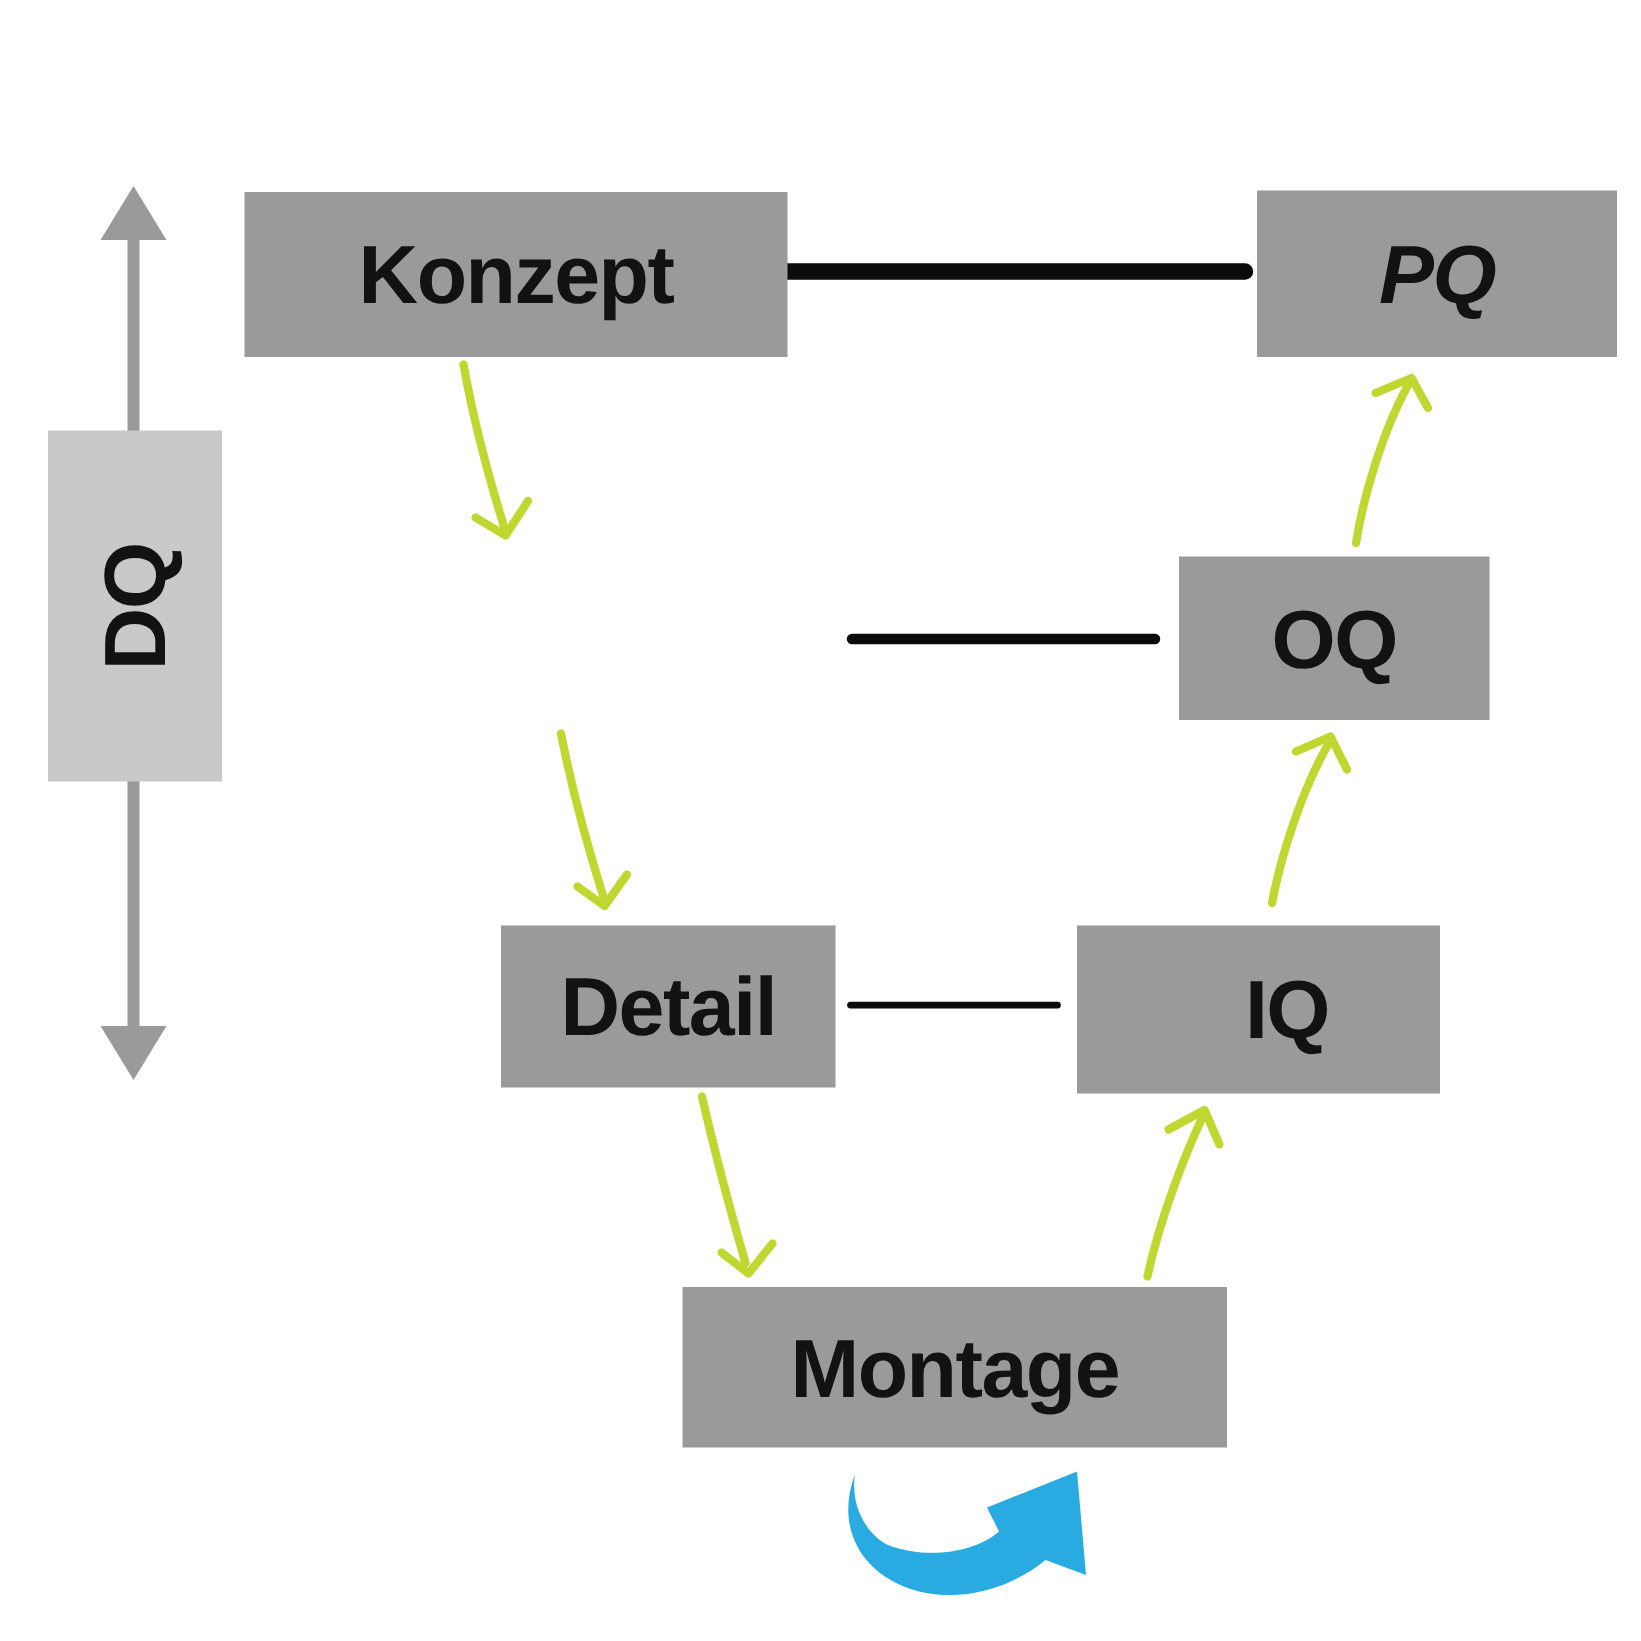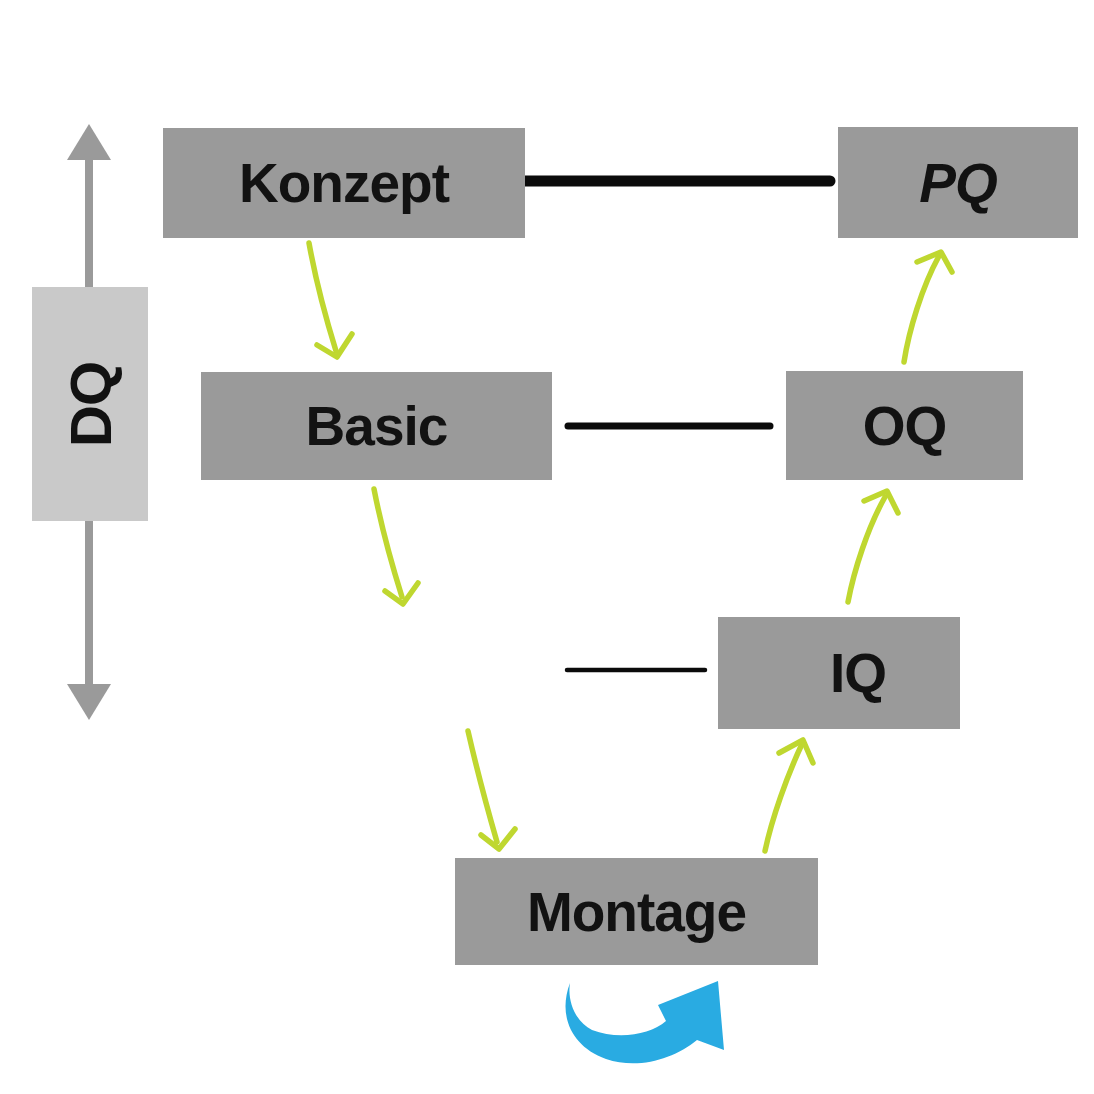--- a/index.html
+++ b/index.html
@@ -101,28 +101,28 @@
   </svg>
 
   <div class="node" style="left:143px; top:128px; width:362px; height:110px;margin-left:20px;">
     <span>Konzept</span>
   </div>
 
   <div class="node" style="left:838px; top:127px; width:240px; height:111px;font-style:italic;">
     <span>PQ</span>
   </div>
 
-  <div class="node" style="left:201px; top:372px; width:351px; height:108px;">
-    <span>Basic</span>
-  </div>
 
-  <div class="node" style="left:786px; top:371px; width:237px; height:109px;">
+  <div class="node" style="left:786px; top:371px; width:207px; height:109px;">
     <span>OQ</span>
   </div>
 
+  <div class="node" style="left:334px; top:617px; width:223px; height:108px;">
+    <span>Detail</span>
+  </div>
 
   <div class="node" style="left:718px; top:617px; width:242px; height:112px;padding-left:38px;">
     <span>IQ</span>
   </div>
 
   <div class="node" style="left:455px; top:858px; width:363px; height:107px;text-align:right;">
     <span>Montage</span>
   </div>
 
   <div class="node dq-node" style="left:32px; top:287px; width:116px; height:234px;">

